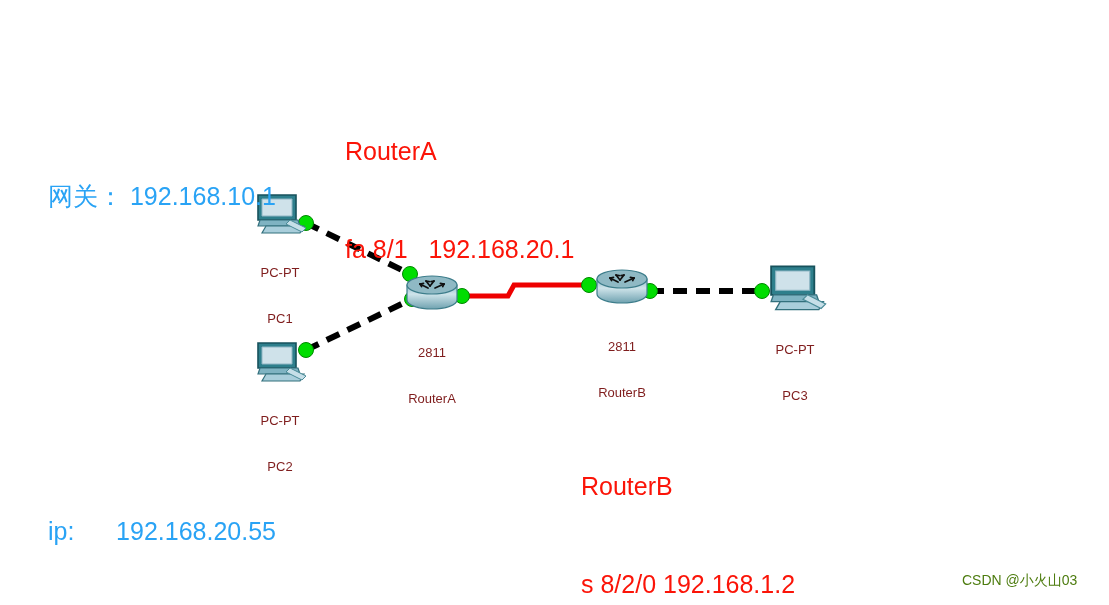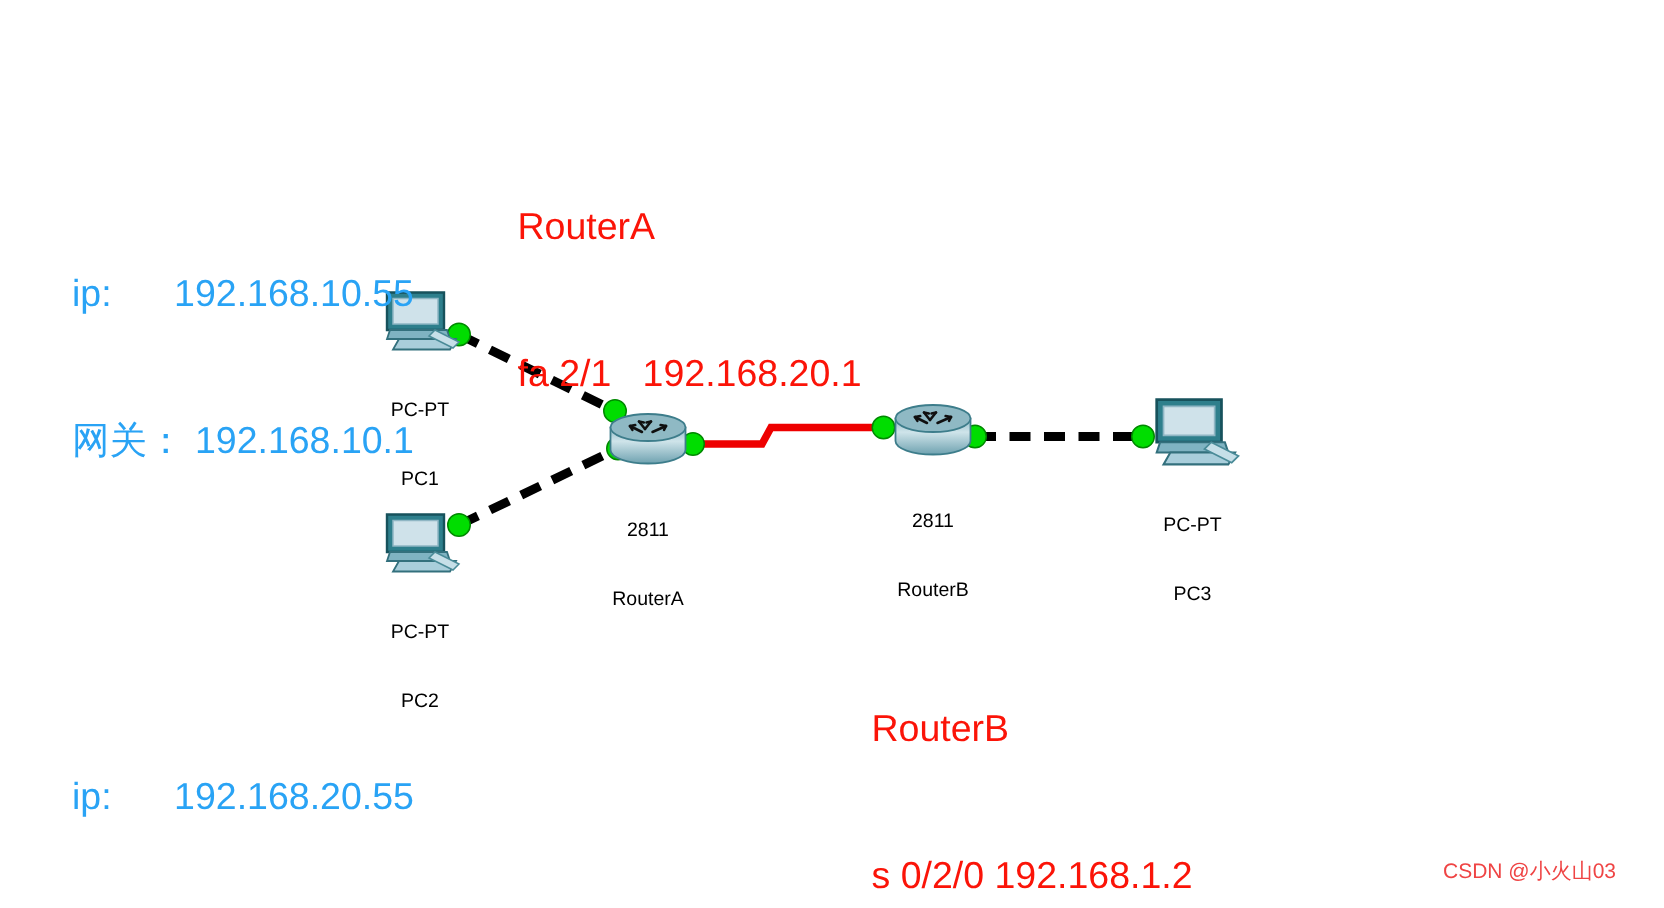--- a/index.html
+++ b/index.html
@@ -45,31 +45,31 @@
 
   
   .device {
     position: absolute;
   }
   .device .caption {
     position: absolute;
     left: 50%;
     transform: translateX(-50%);
     text-align: center;
-    color: #000000;
+    color: #7f1d1d;
     font-size: 13px;
     line-height: 1.18;
     white-space: pre;
   }
   .device .caption span { display: block; }
 
   
   .watermark {
     position: absolute;
-    color: #ef4444;
+    color: #4d7c0f;
     font-size: 14px;
     white-space: pre;
   }
 </style>
 </head>
 <body>
 
 <div id="canvas">
 
   <svg id="wires" viewBox="0 0 1109 605" xmlns="http://www.w3.org/2000/svg">
@@ -194,38 +194,37 @@
           <path d="M30 7 L27 7.6"></path>
       </g>
     </svg>
     <div class="caption" style="top:40px;">
       <span>2811</span>
       <span>RouterB</span>
     </div>
   </div>
 
   <div class="anno anno-blue" style="left:48px; top:115px;">
-    <span class="row">ip:      192.168.10.55</span>
     <span class="row">网关： 192.168.10.1</span>
   </div>
 
   <div class="anno anno-blue" style="left:48px; top:450px;">
     <span class="row">ip:      192.168.20.55</span>
     
   </div>
 
   <div class="anno anno-blue" style="left:866px; top:293px;">
   </div>
 
   <div class="anno anno-red" style="left:345px; top:70px;">
     <span class="row">RouterA</span>
-    <span class="row">fa 2/1   192.168.20.1</span>
+    <span class="row">fa 8/1   192.168.20.1</span>
   </div>
 
   <div class="anno anno-red" style="left:581px; top:405px;">
     <span class="row">RouterB</span>
-    <span class="row">s 0/2/0 192.168.1.2</span>
+    <span class="row">s 8/2/0 192.168.1.2</span>
     
   </div>
 
   <div class="watermark" style="left:962px; top:572px;">CSDN @小火山03</div>
 
 </div>
 
 </body></html>

